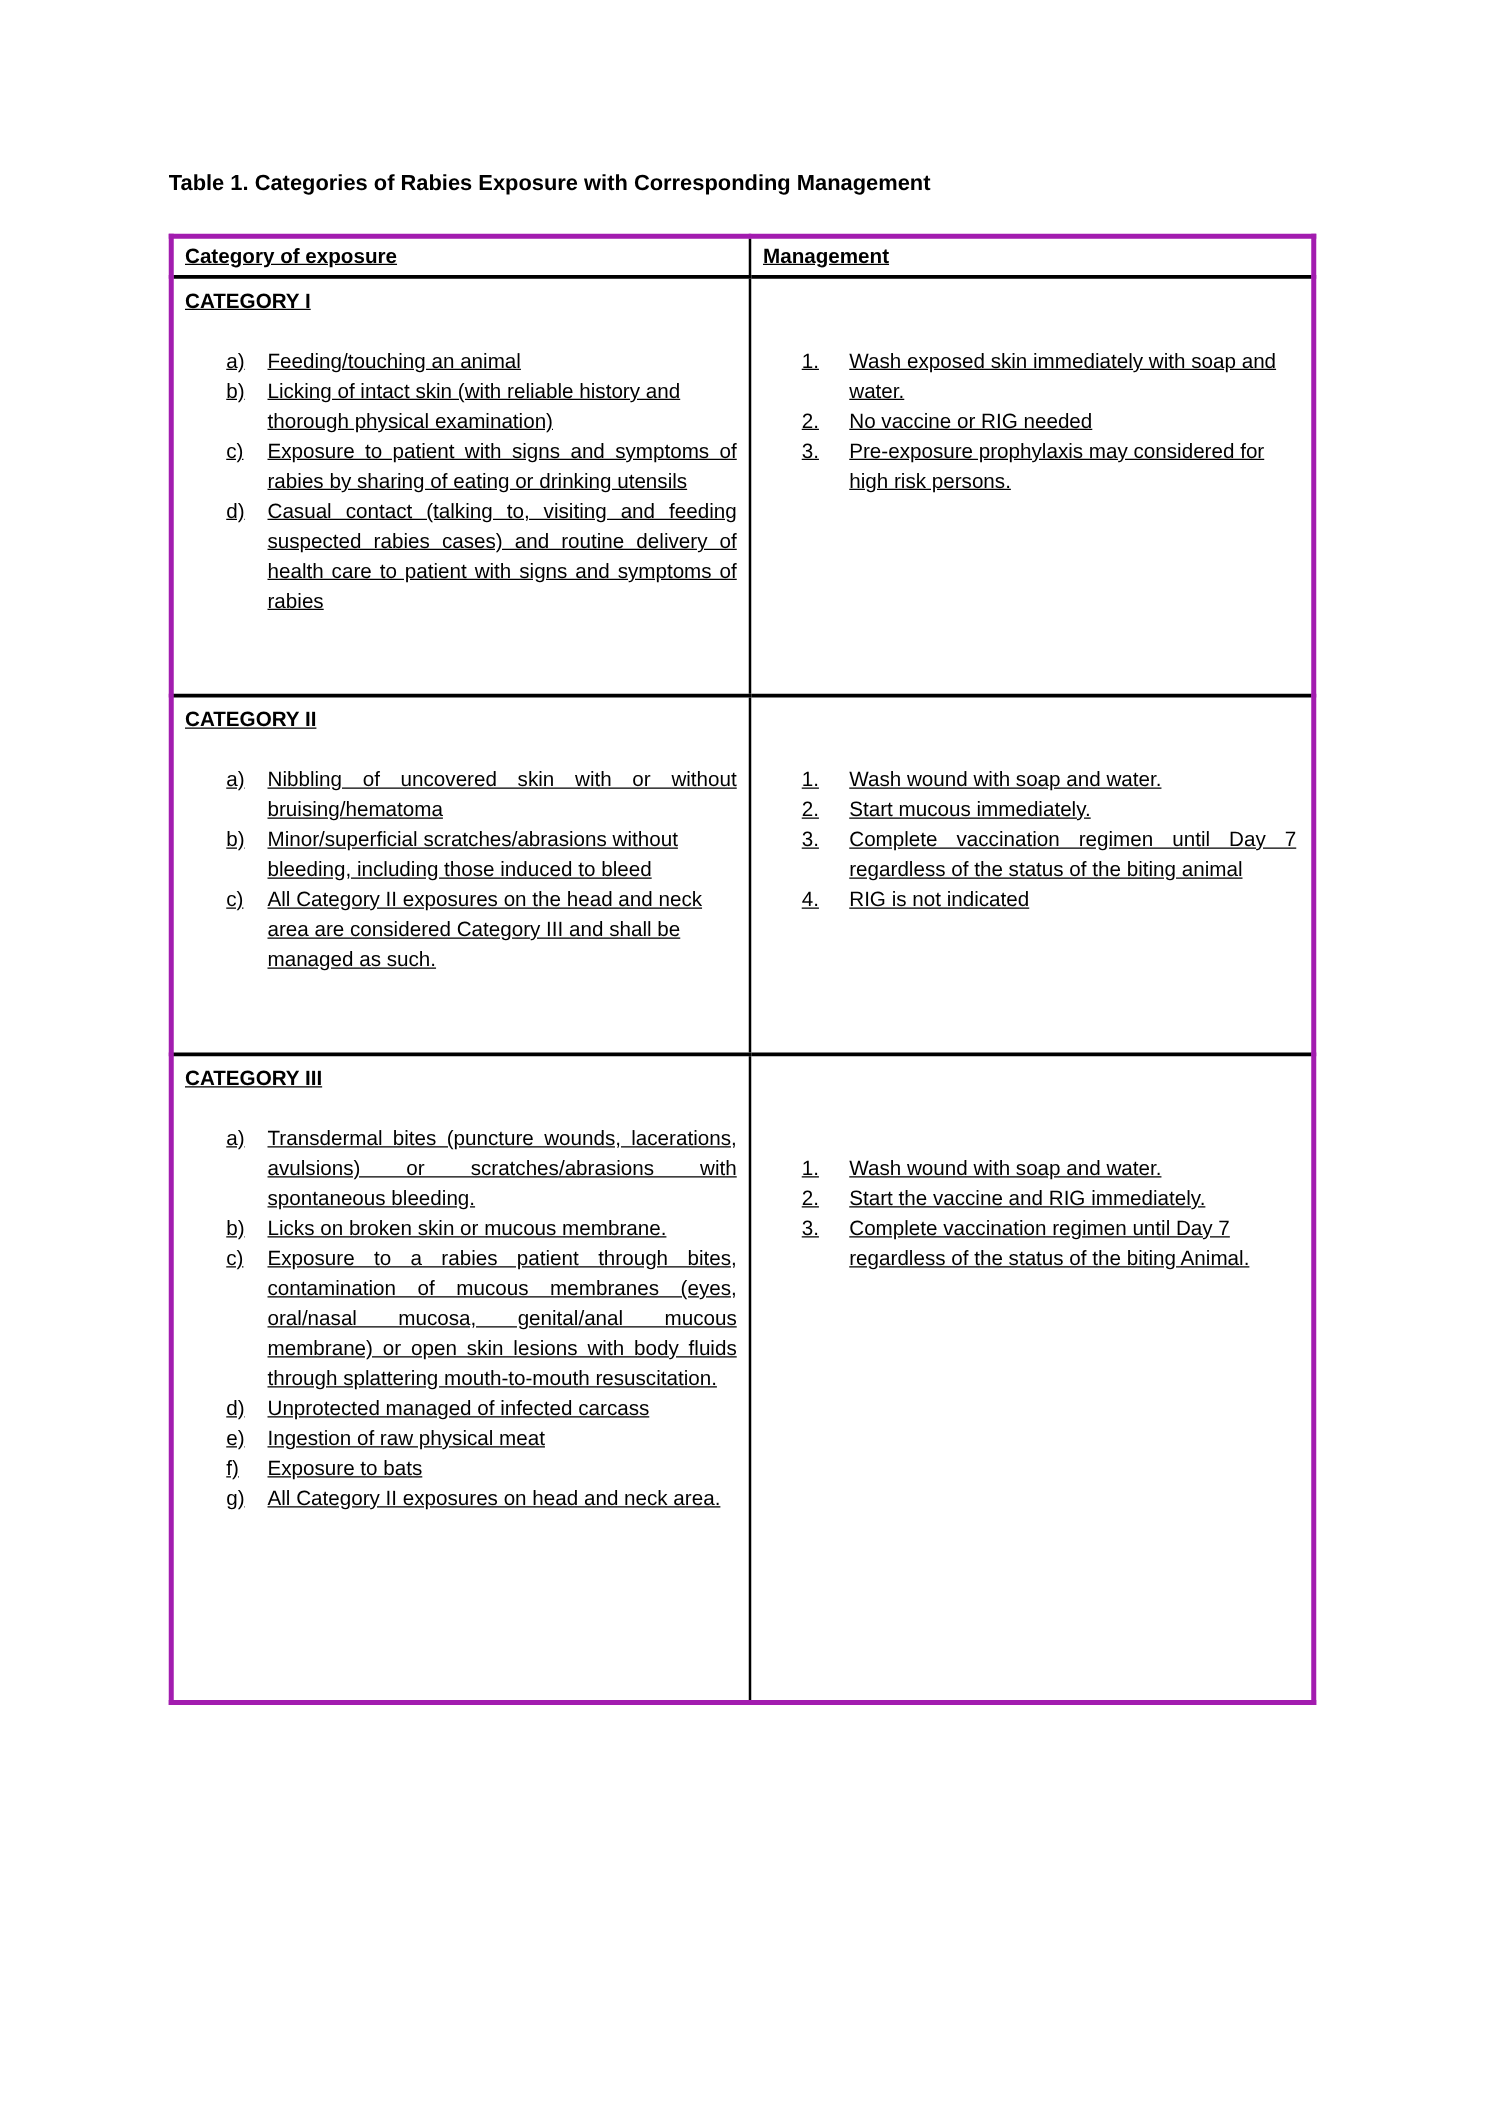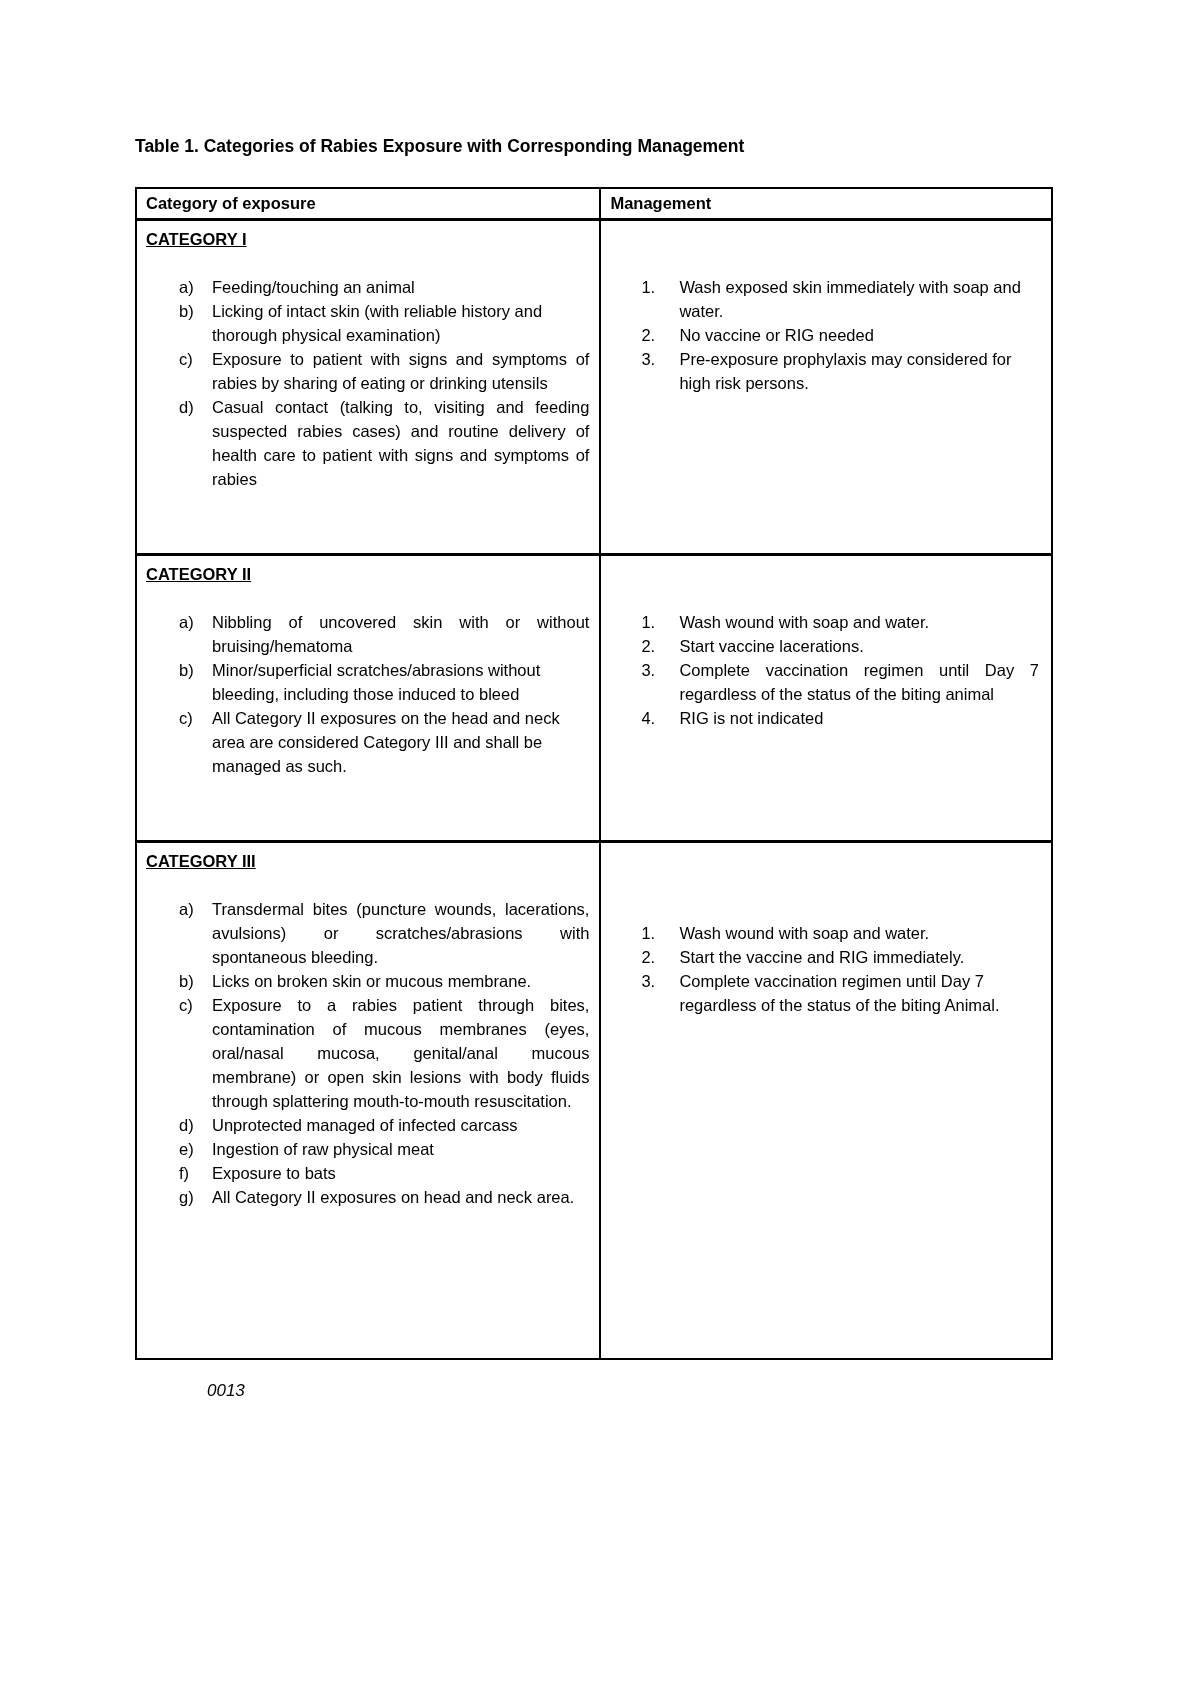--- a/index.html
+++ b/index.html
@@ -23,21 +23,22 @@
   .doc-title {
     font-size: 17.5px;
     font-weight: bold;
     line-height: 24px;
     margin: 0 0 29px 0;
   }
   table.rabies {
     border-collapse: collapse;
     table-layout: fixed;
     width: 100%;
-    border: 1px solid #a21caf;
+    border: 4px solid #a21caf;
+    text-decoration: underline;
   }
   table.rabies th,
   table.rabies td {
     border: 2px solid #000;
     vertical-align: top;
     font-size: 16.5px;
     line-height: 24px;
     padding: 0;
   }
   table.rabies thead th {
@@ -180,21 +181,21 @@
           </div>
         </td>
         <td class="mgmt-cell">
           <div class="list">
             <div class="item">
               <span class="mk">1.</span>
               <span class="tx">Wash wound with soap and water.</span>
             </div>
             <div class="item">
               <span class="mk">2.</span>
-              <span class="tx">Start vaccine lacerations.</span>
+              <span class="tx">Start mucous immediately.</span>
             </div>
             <div class="item justify">
               <span class="mk">3.</span>
               <span class="tx">Complete vaccination regimen until Day 7 regardless of the status of the biting animal</span>
             </div>
             <div class="item">
               <span class="mk">4.</span>
               <span class="tx">RIG is not indicated</span>
             </div>
           </div>
@@ -251,15 +252,14 @@
             </div>
           </div>
         </td>
       </tr>
 
     </tbody>
   </table>
 
 
 
-  <p class="reference-cont">0013</p>
 
 </div>
 
 </body></html>

